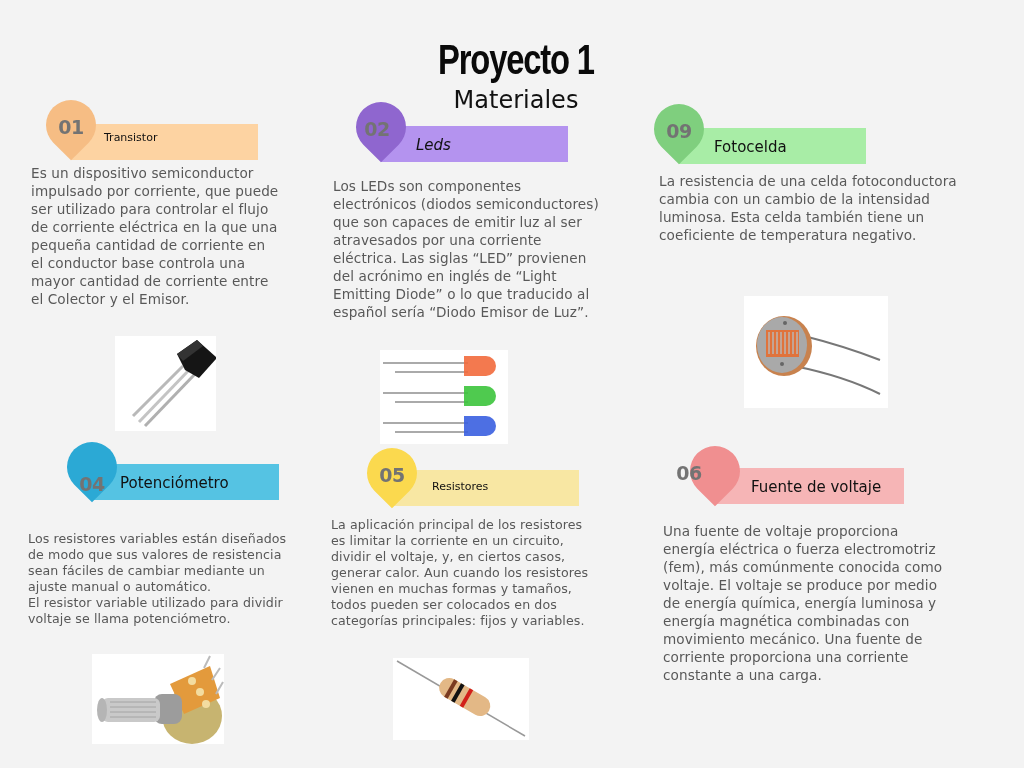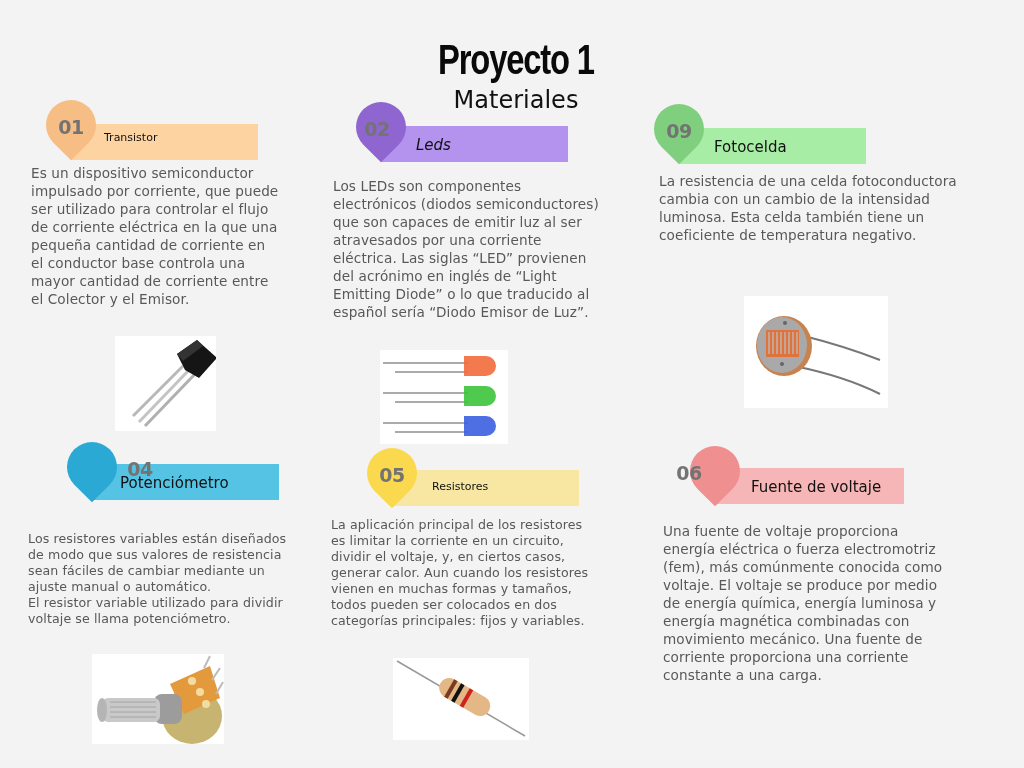--- a/index.html
+++ b/index.html
@@ -129,21 +129,21 @@
       <path d="M25 36 v22 M29 36 v22 M33 36 v22 M37 36 v22 M41 36 v22 M45 36 v22 M49 36 v22 M53 36 v22" stroke="#b9b9b9" stroke-width="1.4"></path>
       <circle cx="41" cy="27" r="2" fill="#666"></circle>
       <circle cx="38" cy="68" r="2" fill="#666"></circle>
     </svg>
   </div>
 </div>
 
 <div class="section">
   <div class="bar" style="left:92px; top:464px; width:187px; background:#55c3e3;"></div>
   <div class="pin" style="left:67px; top:442px; background:#2ba9d5;"></div>
-  <div class="num" style="left:67px; top:458px;margin-left:48px;">04</div>
+  <div class="num" style="left:67px; top:473px;">04</div>
   <div class="label small" style="left:120px; top:474px;">Potenciómetro</div>
   <div class="desc sm" style="left:28px; top:531px; width:290px;">Los resistores variables están diseñados
 de modo que sus valores de resistencia
 sean fáciles de cambiar mediante un
 ajuste manual o automático.
 El resistor variable utilizado para dividir
 voltaje se llama potenciómetro.</div>
   <div class="img" style="left:92px; top:654px; width:132px; height:90px;">
     <svg width="132" height="90" viewBox="0 0 132 90">
       <ellipse cx="100" cy="62" rx="30" ry="28" fill="#c7b470"></ellipse>

